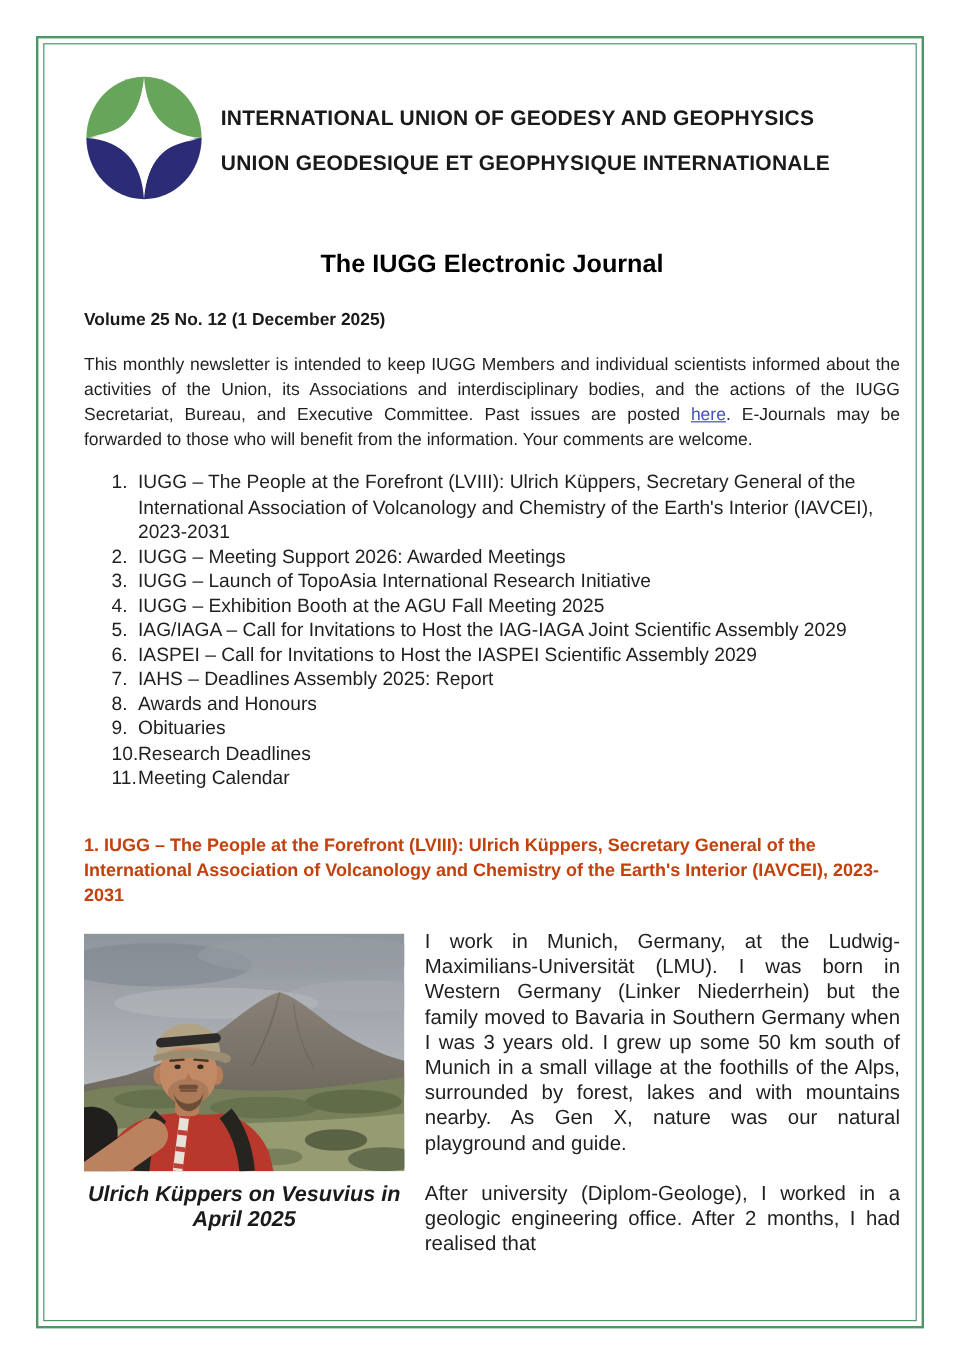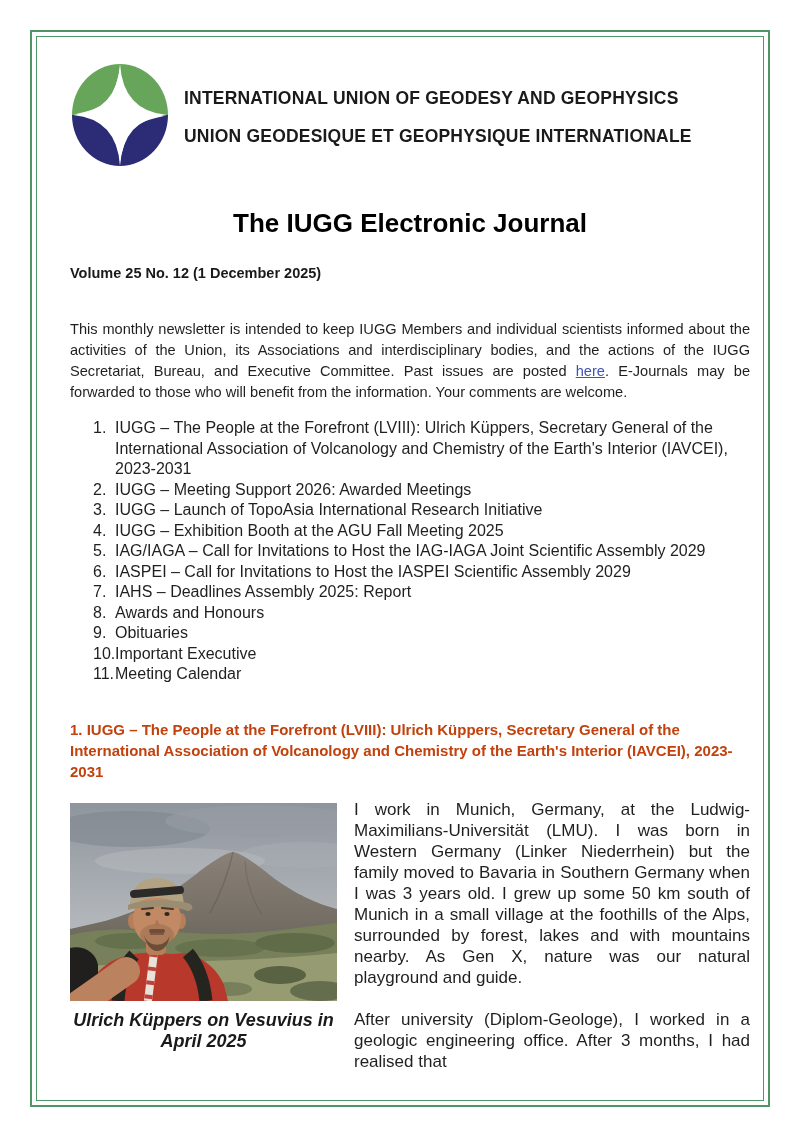--- a/index.html
+++ b/index.html
@@ -21,24 +21,24 @@
   }
   .content{
     position:absolute;left:70px;top:62px;width:680px;
   }
   
   .org-header{display:flex;align-items:center;gap:14px;}
   .org-logo{flex:0 0 auto;}
   .org-lines{flex:1;font-weight:bold;font-size:17.5px;letter-spacing:.2px;color:#1a1a1a;}
   .org-lines .l1{margin-bottom:17px;}
   
-  .doc-title{text-align:center;font-weight:bold;font-size:26px;color:#000;margin-top:36px;}
+  .doc-title{text-align:center;font-weight:bold;font-size:21px;color:#000;margin-top:36px;}
   .doc-volume{text-align:left;font-weight:bold;font-size:14.5px;color:#1a1a1a;margin-top:26px;}
   
-  .intro{font-size:14.6px;line-height:21px;text-align:justify;margin-top:38px;}
+  .intro{font-size:14.6px;line-height:21px;text-align:justify;margin-top:19px;}
   .intro a{color:#4052b8;text-decoration:underline;cursor:pointer;}
   
   .contents-heading{font-weight:bold;font-size:14.5px;margin-top:22px;}
   ol.toc{list-style:none;counter-reset:item;margin:15px 12px 0 0;padding:0 0 0 23px;
          font-size:16px;line-height:20.5px;}
   ol.toc li{counter-increment:item;position:relative;padding-left:22px;margin:0;}
   ol.toc li::before{content:counter(item) ".";position:absolute;left:0;}
   
   .sec-heading{font-weight:bold;font-size:15px;line-height:21px;margin-top:34px;color:#c2410c;}
   .article{margin-top:17px;overflow:hidden;}
@@ -86,21 +86,21 @@
     <ol class="toc">
       <li>IUGG – The People at the Forefront (LVIII): Ulrich Küppers, Secretary General of the International Association of Volcanology and Chemistry of the Earth's Interior (IAVCEI), 2023-2031</li>
       <li>IUGG – Meeting Support 2026: Awarded Meetings</li>
       <li>IUGG – Launch of TopoAsia International Research Initiative</li>
       <li>IUGG – Exhibition Booth at the AGU Fall Meeting 2025</li>
       <li>IAG/IAGA – Call for Invitations to Host the IAG-IAGA Joint Scientific Assembly 2029</li>
       <li>IASPEI – Call for Invitations to Host the IASPEI Scientific Assembly 2029</li>
       <li>IAHS – Deadlines Assembly 2025: Report</li>
       <li>Awards and Honours</li>
       <li>Obituaries</li>
-      <li>Important Executive</li>
+      <li>Research Deadlines</li>
       <li>Meeting Calendar</li>
     </ol>
 
     <div class="sec-heading">1. IUGG – The People at the Forefront (LVIII): Ulrich Küppers, Secretary General of the International Association of Volcanology and Chemistry of the Earth's Interior (IAVCEI), 2023-2031</div>
 
     <div class="article">
       <figure class="photo-fig" style="margin-left:0;margin-bottom:0;">
         <svg width="267" height="198" viewBox="0 0 267 198" aria-hidden="true">
           <defs>
             <linearGradient id="sky" x1="0" y1="0" x2="0" y2="1">
@@ -164,17 +164,17 @@
             <path d="M92,105 L103,106" stroke="#4a382a" stroke-width="2" stroke-linecap="round"></path>
 
             <path d="M60,104 C60,84 70,76 87,75 C104,76 114,84 114,104 C105,97 96,95 87,95 C78,95 69,97 60,104 Z" fill="#b2a384"></path>
             <path d="M64,91 L110,87" stroke="#2c2b29" stroke-width="8" stroke-linecap="round"></path>
             <path d="M58,102 C70,96 104,96 118,100 C124,102 124,107 118,108 C104,102 72,103 58,107 Z" fill="#9a8d72"></path>
           </g>
         </svg>
         <figcaption class="photo-caption">Ulrich Küppers on Vesuvius in April 2025</figcaption>
       </figure>
       <p>I work in Munich, Germany, at the Ludwig-Maximilians-Universität (LMU). I was born in Western Germany (Linker Niederrhein) but the family moved to Bavaria in Southern Germany when I was 3 years old. I grew up some 50 km south of Munich in a small village at the foothills of the Alps, surrounded by forest, lakes and with mountains nearby. As Gen X, nature was our natural playground and guide.</p>
-      <p>After university (Diplom-Geologe), I worked in a geologic engineering office. After 3 months, I had realised that</p>
+      <p>After university (Diplom-Geologe), I worked in a geologic engineering office. After 2 months, I had realised that</p>
     </div>
 
   </div>
 </div>
 
 </body></html>

